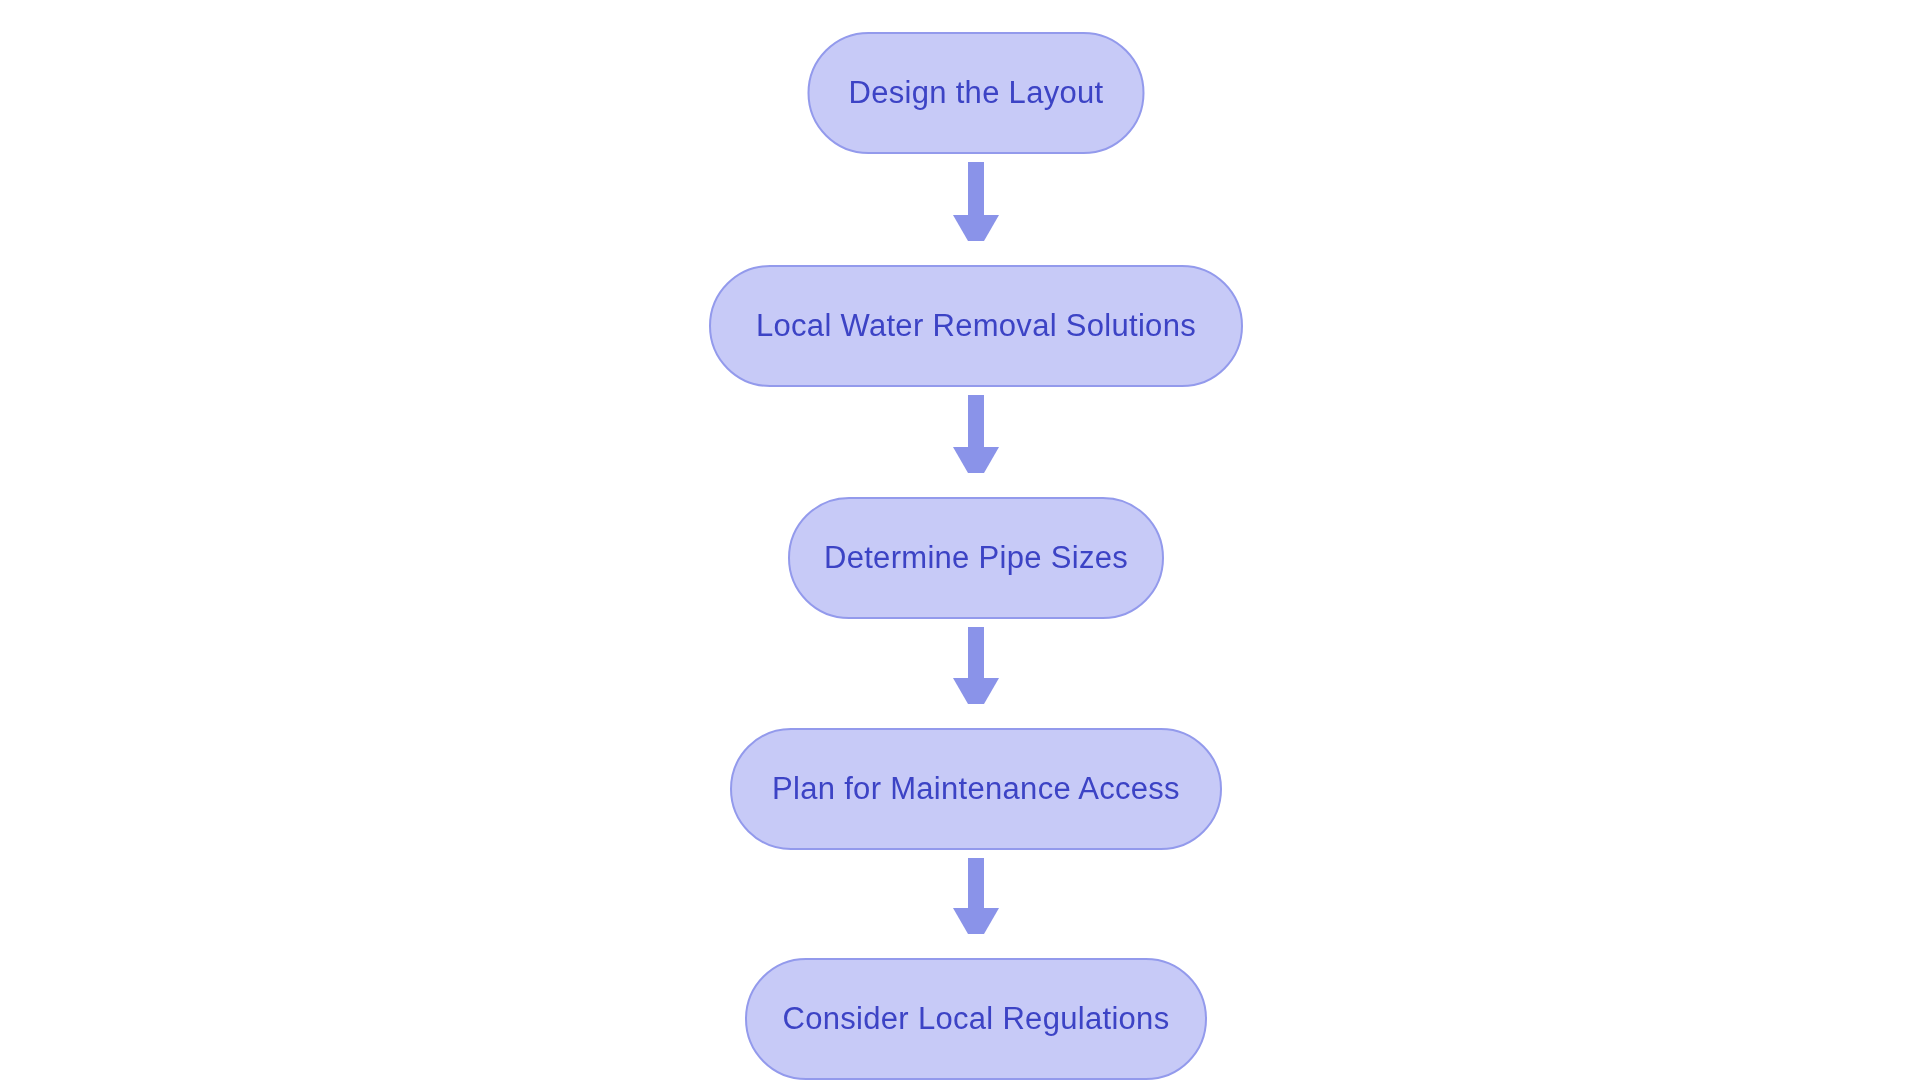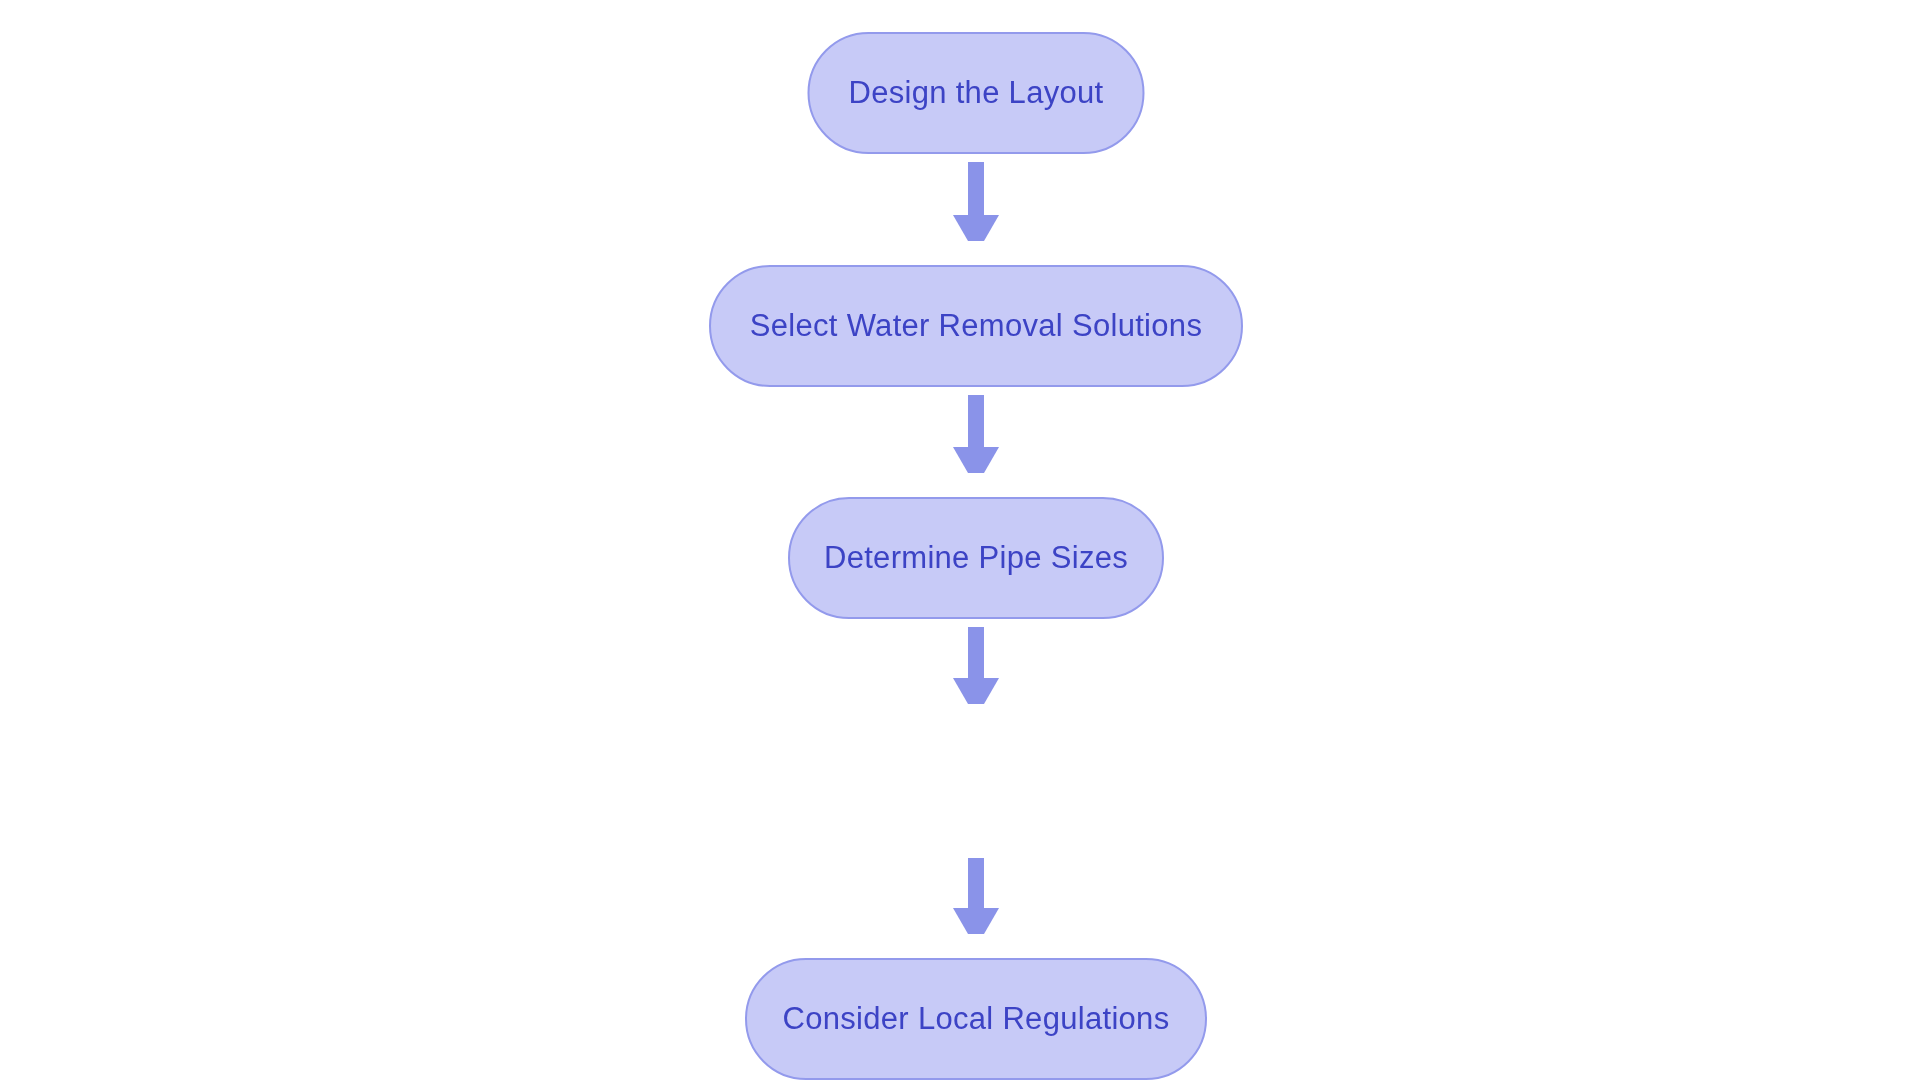--- a/index.html
+++ b/index.html
@@ -78,37 +78,40 @@
   <div class="node node-1">
     <span>Design the Layout</span>
   </div>
 
   <div class="arrow arrow-1">
     <div class="arrow-line"></div>
     <div class="arrow-head"></div>
   </div>
 
   <div class="node node-2">
-    <span>Select Water Removal Solutions</span>
+    <span>Local Water Removal Solutions</span>
   </div>
 
   <div class="arrow arrow-2">
     <div class="arrow-line"></div>
     <div class="arrow-head"></div>
   </div>
 
   <div class="node node-3">
     <span>Determine Pipe Sizes</span>
   </div>
 
   <div class="arrow arrow-3">
     <div class="arrow-line"></div>
     <div class="arrow-head"></div>
   </div>
 
+  <div class="node node-4">
+    <span>Plan for Maintenance Access</span>
+  </div>
 
   <div class="arrow arrow-4">
     <div class="arrow-line"></div>
     <div class="arrow-head"></div>
   </div>
 
   <div class="node node-5">
     <span>Consider Local Regulations</span>
   </div>
 

